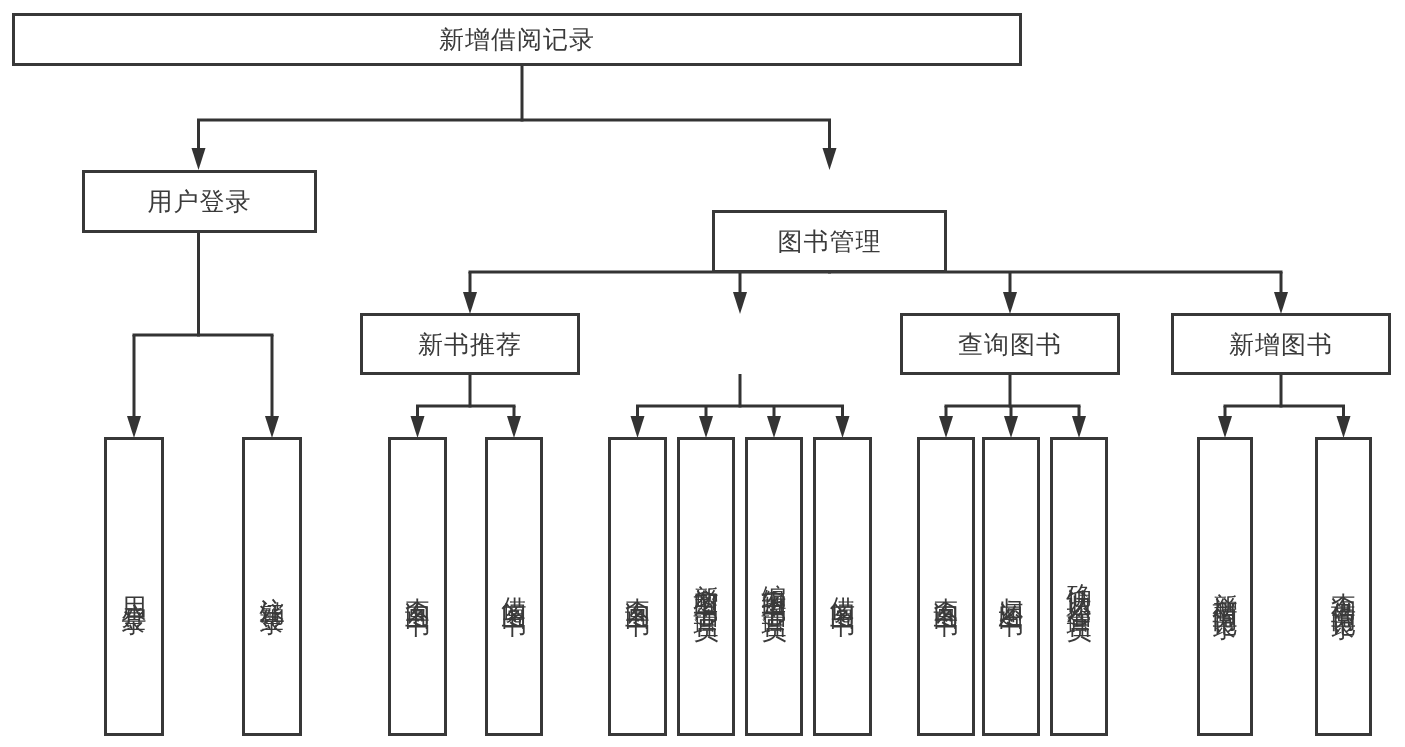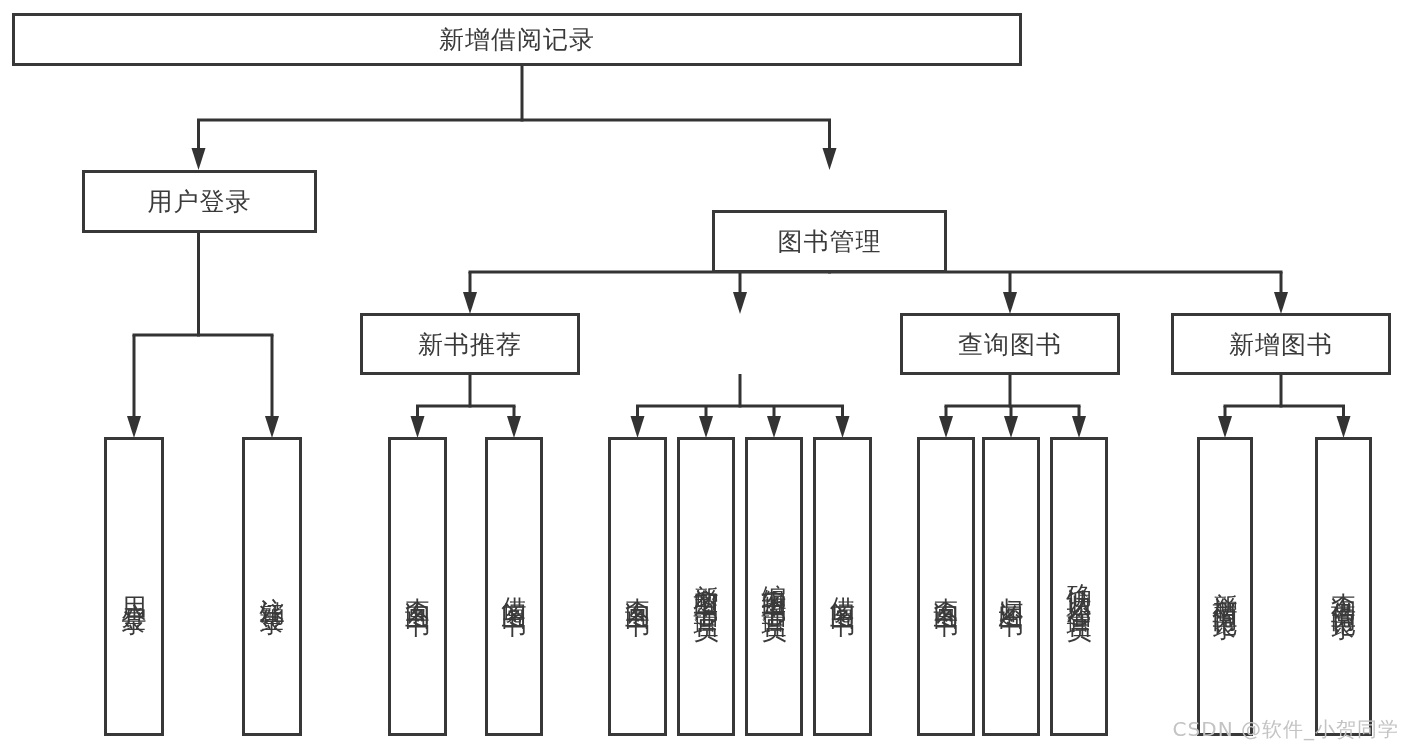--- a/index.html
+++ b/index.html
@@ -118,14 +118,13 @@
   <div class="vnode" style="left:745px; top:437px; width:58px; height:299px;">编辑图书（管理员）</div>
   <div class="vnode" style="left:813px; top:437px; width:59px; height:299px;">借阅图书</div>
 
   <div class="vnode" style="left:917px; top:437px; width:58px; height:299px;">查询图书</div>
   <div class="vnode" style="left:982px; top:437px; width:58px; height:299px;">归还图书</div>
   <div class="vnode" style="left:1050px; top:437px; width:58px; height:299px;">确认归还（管理员）</div>
 
   <div class="vnode" style="left:1197px; top:437px; width:56px; height:299px;">新增借阅记录</div>
   <div class="vnode" style="left:1315px; top:437px; width:57px; height:299px;">查询借阅记录</div>
 
-  <div class="watermark">CSDN @软件_小贺同学</div>
 </div>
 
 </body></html>

